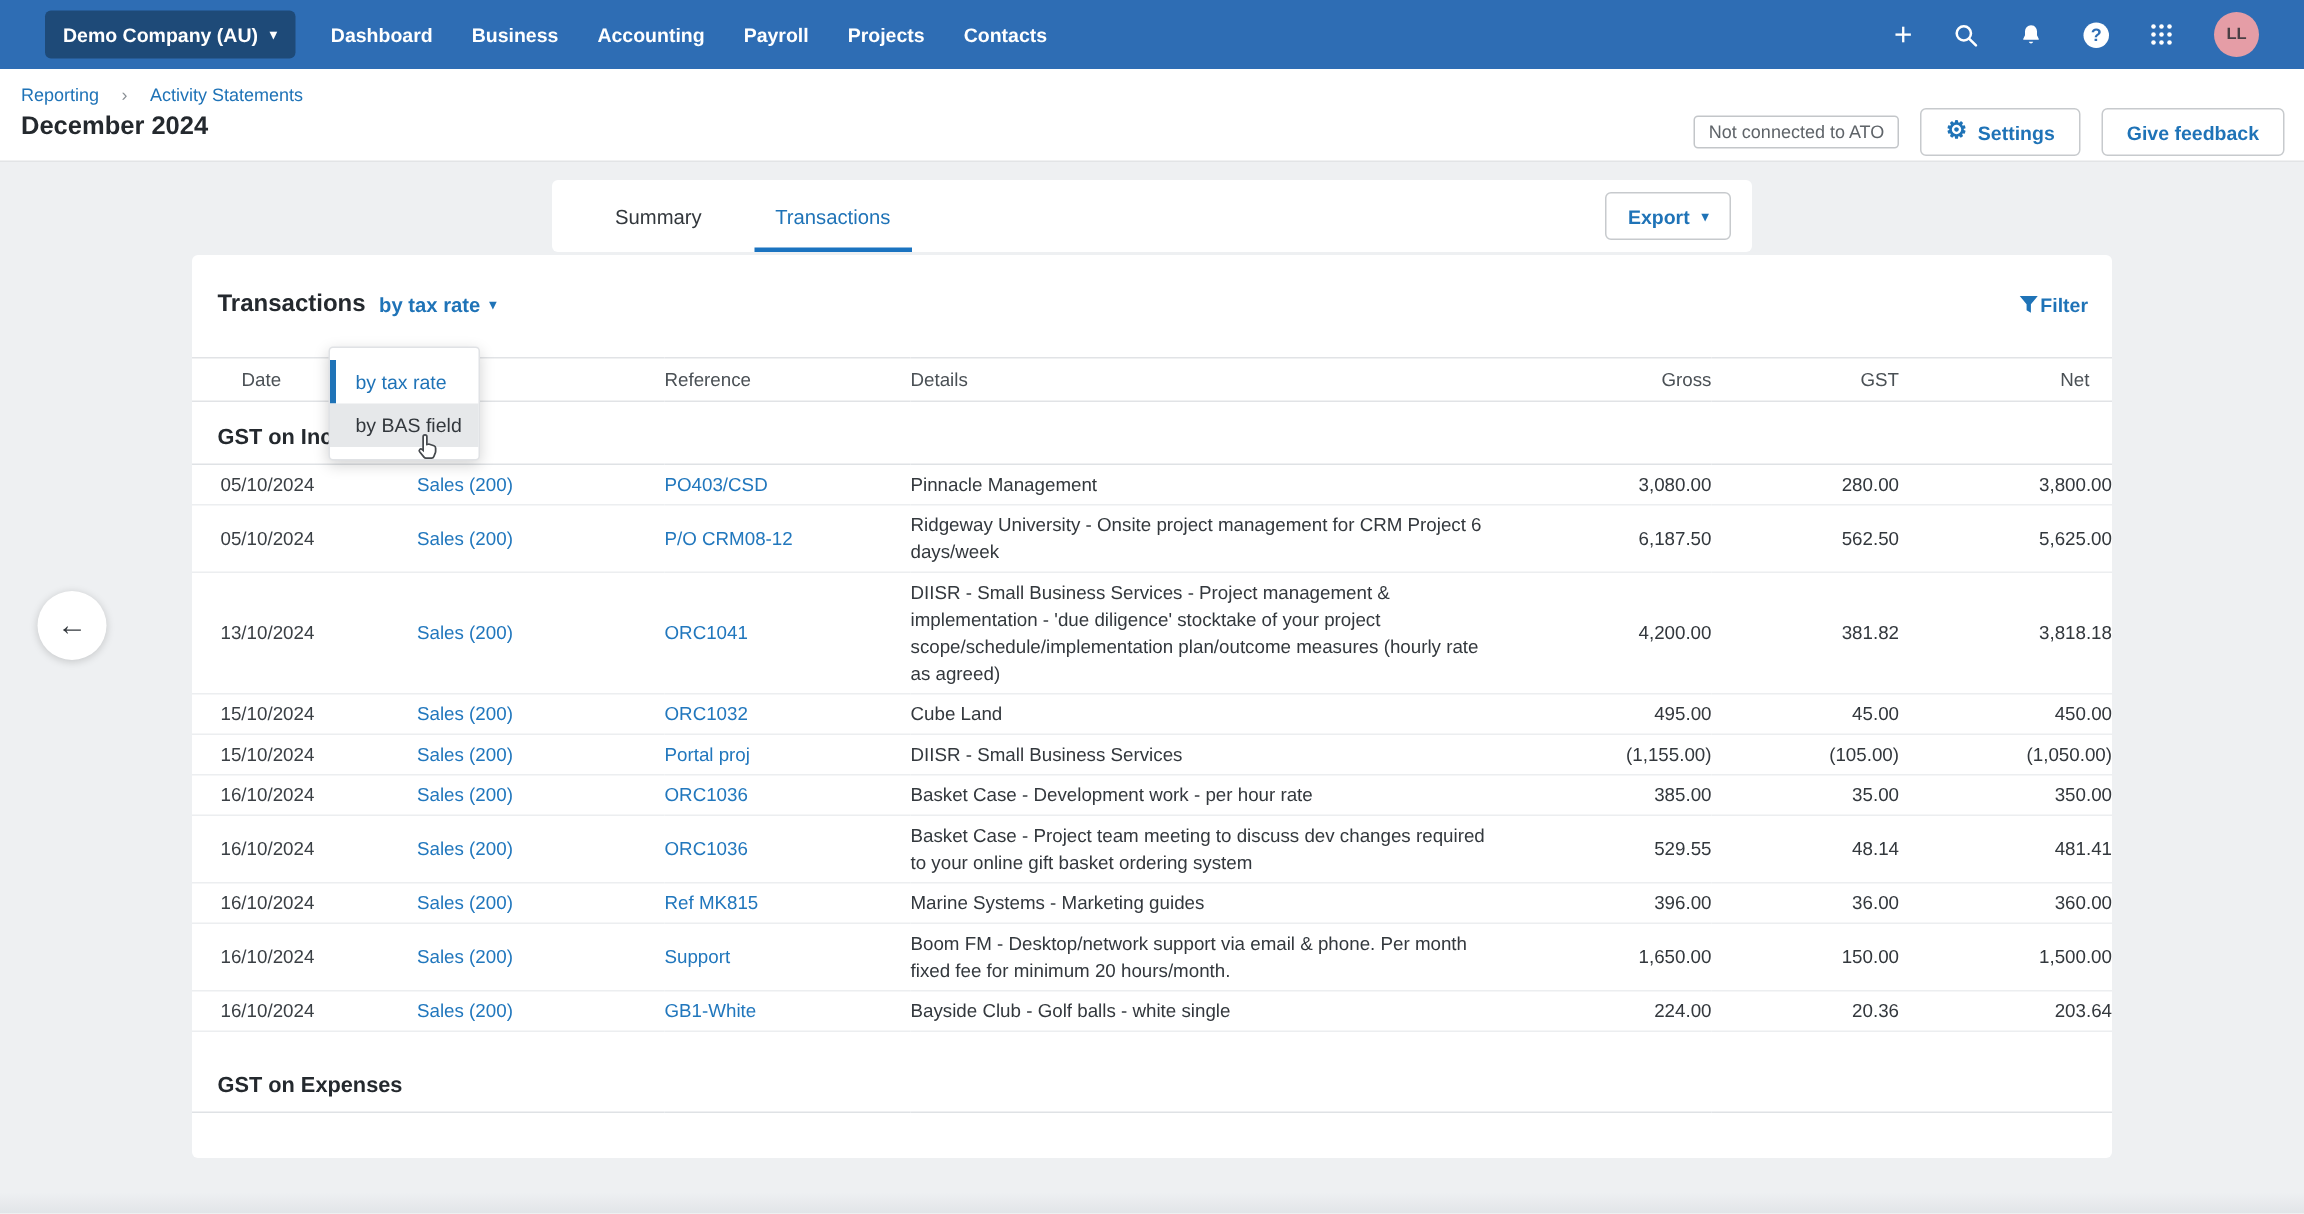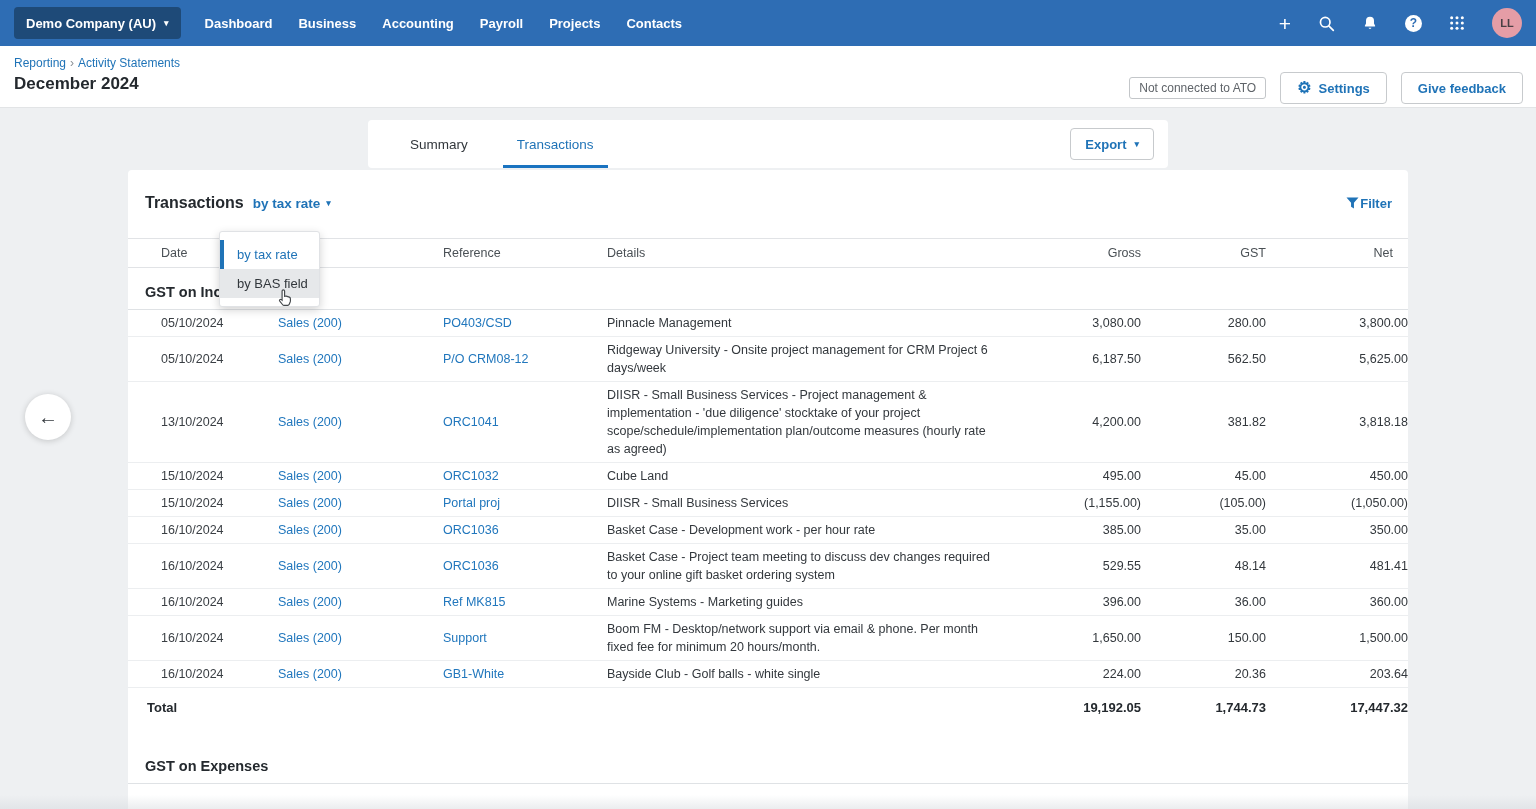--- a/index.html
+++ b/index.html
@@ -1,38 +1,38 @@
 <!DOCTYPE html>
 <html><head>
 <meta charset="utf-8">
 <style>
   * { box-sizing: border-box; margin: 0; padding: 0; }
   html,body { width:1536px; height:809px; overflow:hidden; }
   body { font-family:"Liberation Sans","DejaVu Sans",sans-serif; background:#eef0f2; color:#32373c; }
   a { text-decoration:none; cursor:pointer; }
 
   
-  .topnav { height:46px; background:#2e6db4; display:flex; align-items:center; padding:0 14px; }
+  .topnav { height:46px; background:#2e6db4; display:flex; align-items:center; padding:0 30px; }
   .company-btn { display:flex; align-items:center; gap:8px; background:#1e4a78; border:none; border-radius:4px;
     height:32px; padding:0 12px; color:#fff; font-size:13px; font-weight:bold; cursor:pointer; }
   .company-btn .caret { font-size:9px; }
   .nav-links { display:flex; align-items:center; gap:26px; margin-left:24px; }
   .nav-link { color:#fff; font-size:13px; font-weight:bold; }
   .nav-right { margin-left:auto; display:flex; align-items:center; gap:27px; }
   .nav-ic { color:#fff; display:flex; align-items:center; justify-content:center; cursor:pointer; }
   .plus { font-size:21px; font-weight:400; line-height:1; }
   .help-circle { width:17px; height:17px; border-radius:50%; background:#fff; color:#2e6db4; font-size:12px;
     font-weight:bold; display:flex; align-items:center; justify-content:center; }
   .avatar { width:30px; height:30px; border-radius:50%; background:#e59da6; color:#4a3f44; font-size:11px;
     font-weight:bold; display:flex; align-items:center; justify-content:center; cursor:pointer; }
 
   
   .page-header { background:#fff; height:62px; padding:10px 13px 0 14px; border-bottom:1px solid #e2e4e6;
     display:flex; justify-content:space-between; }
-  .ph-left .breadcrumb { font-size:12px; display:flex; align-items:center; gap:4px; }
+  .ph-left .breadcrumb { font-size:12px; display:flex; align-items:center; gap:15px; }
   .breadcrumb a { color:#1f73b7; }
   .breadcrumb .sep { color:#8a9096; font-size:12px; }
   .page-title { font-size:17px; font-weight:bold; color:#24292e; margin-top:4px; }
   .ph-right { display:flex; align-items:center; gap:14px; padding-top:13px;justify-content:center; }
   .ato-badge { font-size:12px; color:#5f6469; border:1px solid #c3c6c9; border-radius:3px; padding:3px 9px; background:#fff; }
   .hdr-btn { height:32px; display:flex; align-items:center; gap:7px; background:#fff; border:1px solid #c7cacd;
     border-radius:4px; padding:0 16px; color:#1f73b7; font-size:13px; font-weight:bold; cursor:pointer; }
   .gear { font-size:16px; line-height:1; }
 
   
@@ -59,21 +59,21 @@
   col.c5{width:121px} col.c6{width:125px} col.c7{width:142px}
   thead th { font-weight:normal; color:#4a5055; text-align:left; padding:7px 0;
     border-top:1px solid #e1e3e6; border-bottom:1px solid #e1e3e6; }
   thead th:first-child { padding-left:33px; }
   th.num, td.num { text-align:right; }
   td.last, th.last { padding-right:15px;margin-top:12px; }
   .section-heading { font-size:14.5px; font-weight:bold; color:#24292e; padding:16px 0 9px 17px;
     border-bottom:1px solid #dfe2e5; }
   tr.gap .section-heading { padding-top:28px; }
   .data-row td { padding:4px 0; line-height:18px; vertical-align:middle; border-bottom:1px solid #eceef0; color:#33383d; }
-  .data-row td.c-date { padding-left:33px; color:#3a3f44; }
+  .data-row td.c-date { padding-left:19px; color:#3a3f44; }
   .data-row td.c-det { padding-right:28px; }
   .lnk { color:#2177bd; }
   .total-row td { font-size:13px; font-weight:bold; color:#24292e; padding:12px 0 15px; border-top:1px solid #c6c9cc; }
   .total-row td.t-label { padding-left:19px; }
 
   
   .dropdown { position:absolute; left:91px; top:61px; width:101px; background:#fff; border:1px solid #e0e2e5;
     border-radius:3px; box-shadow:0 3px 10px rgba(0,0,0,.18); padding:8px 0; z-index:10; }
   .dd-item { position:relative; height:29px; line-height:29px; padding-left:17px; font-size:13px; cursor:pointer; }
   .dd-item.selected { color:#1f73b7; }
@@ -299,26 +299,20 @@
           </tr>
           <tr class="data-row">
             <td class="c-date">16/10/2024</td>
             <td class="c-acct"><a class="lnk">Sales (200)</a></td>
             <td class="c-ref"><a class="lnk">GB1-White</a></td>
             <td class="c-det">Bayside Club - Golf balls - white single</td>
             <td class="num">224.00</td>
             <td class="num">20.36</td>
             <td class="num last">203.64</td>
           </tr>
-          <tr class="total-row">
-            <td class="t-label" colspan="4">Total</td>
-            <td class="num">19,192.05</td>
-            <td class="num">1,744.73</td>
-            <td class="num last">17,447.32</td>
-          </tr>
           <tr class="gap">
             <td class="section-heading" colspan="7">GST on Expenses</td>
           </tr>
         </tbody>
     </table>
   </div>
 
   <button class="back-fab">
     <span>←</span>
   </button>

